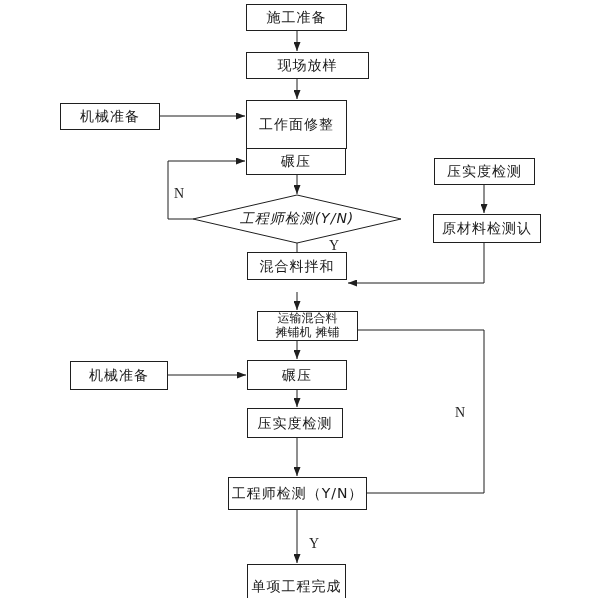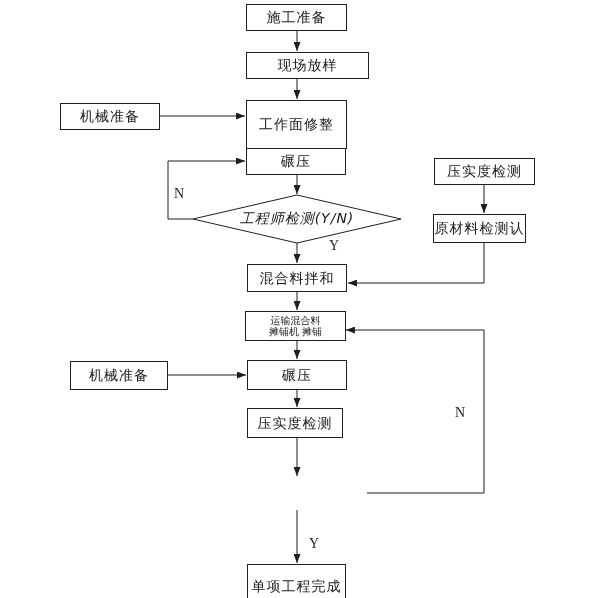--- a/index.html
+++ b/index.html
@@ -8,21 +8,21 @@
     font-family:"DejaVu Sans","Liberation Sans",sans-serif;
     color:#1a1a1a;overflow:hidden;
   }
   #wires{position:absolute;left:0;top:0;width:600px;height:598px;}
   .node{
     position:absolute;box-sizing:border-box;border:1px solid #1f1f1f;
     background:#ffffff;display:flex;flex-direction:column;
     align-items:center;justify-content:center;text-align:center;
     font-size:14px;line-height:1.15;letter-spacing:1px;white-space:nowrap;
   }
-  .node.small{font-size:10px;letter-spacing:0;}
+  .node.small{font-size:12px;letter-spacing:0;margin-left:12px;}
   .dlabel{
     position:absolute;display:flex;align-items:center;justify-content:center;
     text-align:center;font-size:14px;letter-spacing:1px;white-space:nowrap;
     background:transparent;
     font-style:italic;
   }
   .elabel{
     position:absolute;font-family:"Liberation Serif","DejaVu Serif",serif;
     font-size:14px;color:#222222;background:transparent;
   }
@@ -66,35 +66,36 @@
   <div class="node" style="left:60px;top:103px;width:100px;height:27px">机械准备</div>
 
   <div class="node" style="left:246px;top:100px;width:101px;height:49px">工作面修整</div>
 
   <div class="node" style="left:246px;top:148px;width:100px;height:27px">碾压</div>
 
   <div class="dlabel" style="left:197px;top:195px;width:200px;height:48px">工程师检测(Y/N)</div>
 
   <div class="node" style="left:434px;top:158px;width:101px;height:27px">压实度检测</div>
 
-  <div class="node" style="left:433px;top:214px;width:93px;height:29px">原材料检测认</div>
+  <div class="node" style="left:433px;top:214px;width:108px;height:29px">原材料检测认</div>
 
-  <div class="node" style="left:247px;top:264px;width:100px;height:28px">混合料拌和</div>
+  <div class="node" style="left:247px;top:252px;width:100px;height:28px">混合料拌和</div>
 
   <div class="node small" style="left:245px;top:311px;width:101px;height:30px">
     <div>运输混合料</div>
     <div>摊铺机 摊铺</div>
   </div>
 
   <div class="node" style="left:70px;top:361px;width:98px;height:29px">机械准备</div>
 
   <div class="node" style="left:247px;top:360px;width:100px;height:30px">碾压</div>
 
   <div class="node" style="left:247px;top:408px;width:96px;height:30px">压实度检测</div>
 
+  <div class="node" style="left:228px;top:477px;width:139px;height:33px">工程师检测（Y/N）</div>
 
   <div class="node" style="left:247px;top:564px;width:99px;height:44px">单项工程完成</div>
 
   <div class="elabel" style="left:174px;top:186px">N</div>
 
   <div class="elabel" style="left:329px;top:238px">Y</div>
 
   <div class="elabel" style="left:455px;top:405px">N</div>
 
   <div class="elabel" style="left:309px;top:536px">Y</div>

